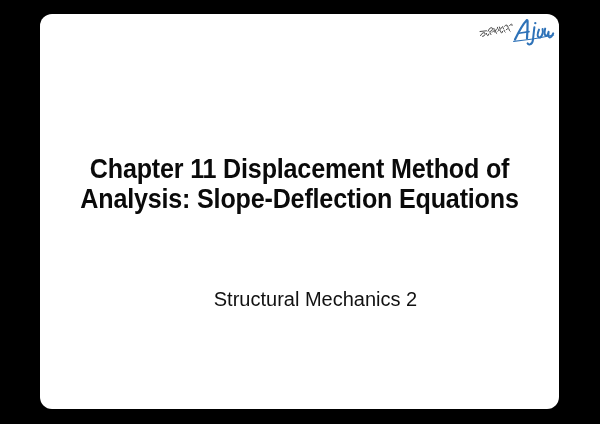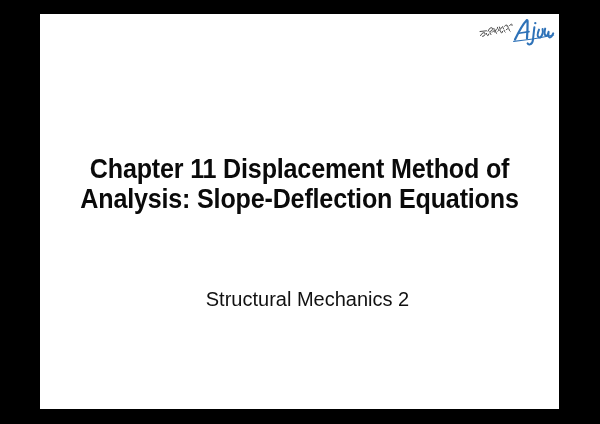--- a/index.html
+++ b/index.html
@@ -23,20 +23,21 @@
 
   
   #slide {
     position: absolute;
     left: 40px;
     top: 14px;
     width: 519px;
     height: 395px;
     background: #ffffff;
     overflow: hidden;
+    border-radius: 12px;
   }
 
   
   #logo {
     position: absolute;
     right: 4px;
     top: 2px;
     width: 78px;
     height: 32px;
   }
@@ -62,21 +63,21 @@
     letter-spacing: -0.2px;
     color: #0a0a0a;
     transform: scaleX(0.93);
     transform-origin: center center;
     white-space: nowrap;
   }
 
   
   #subtitle-block {
     position: absolute;
-    left: 8px;
+    left: 16px;
     top: 268px;
     width: 519px;
     text-align: center;
   }
   .subtitle-line {
     font-family: "Liberation Sans", sans-serif;
     font-weight: normal;
     font-size: 20px;
     line-height: 34px;
     color: #111111;

